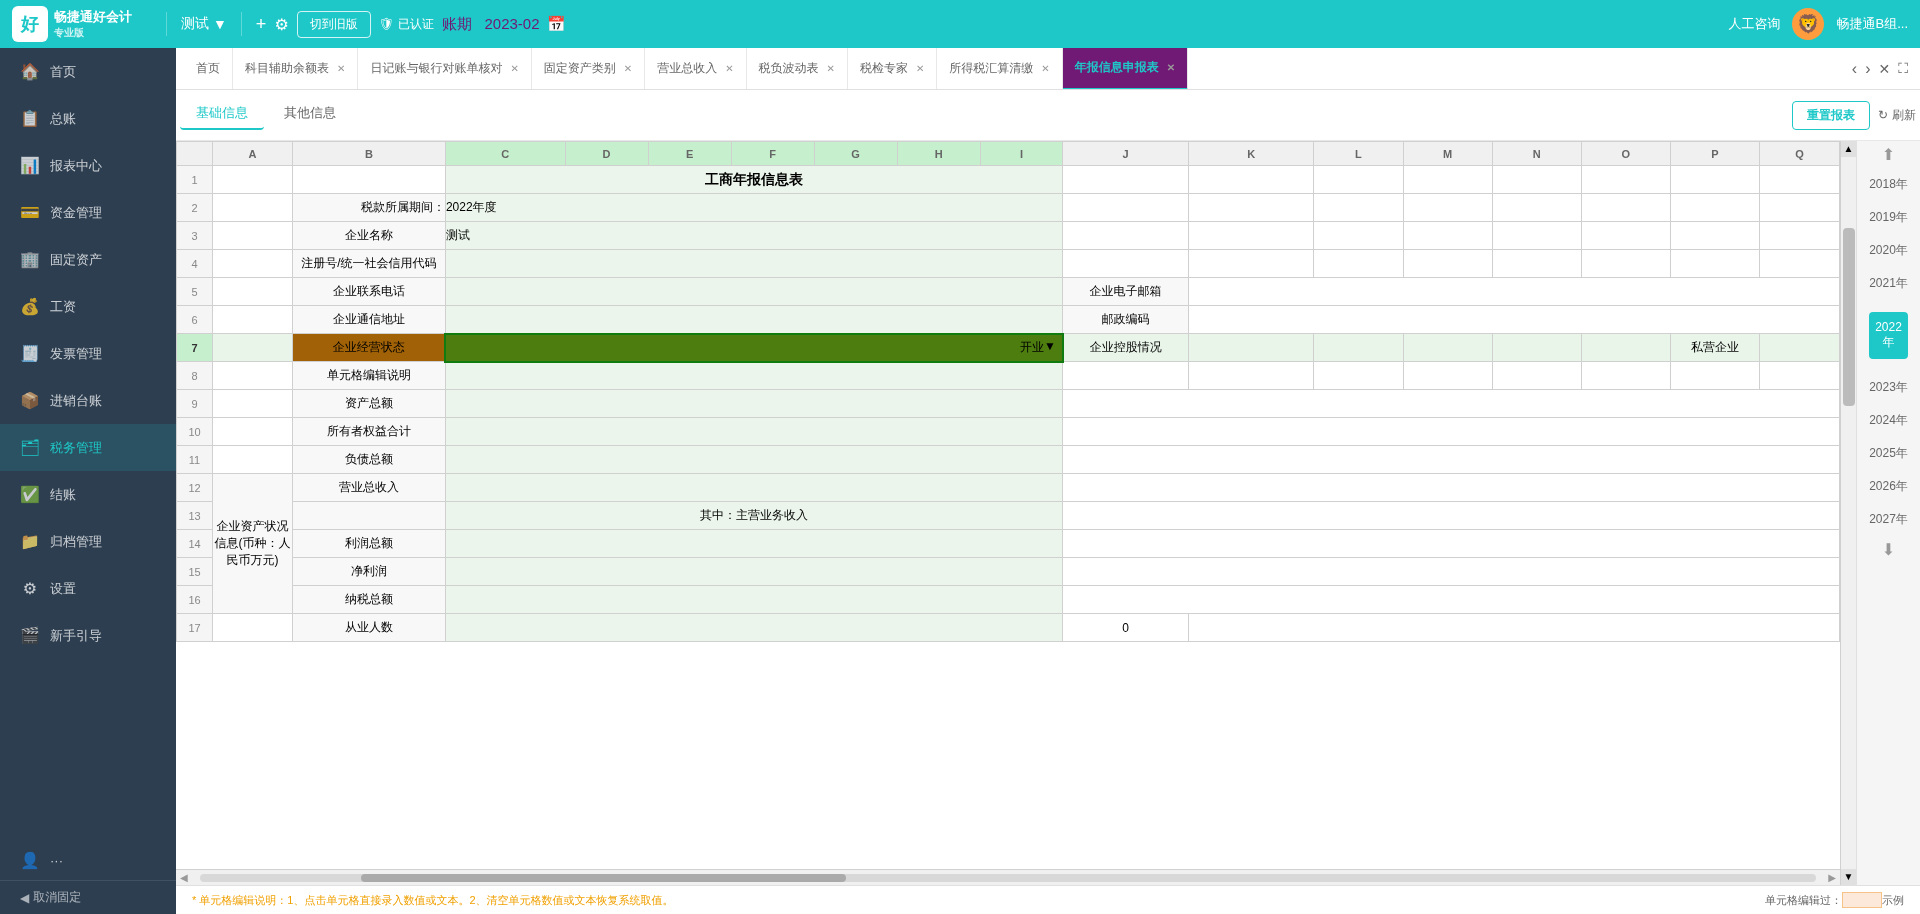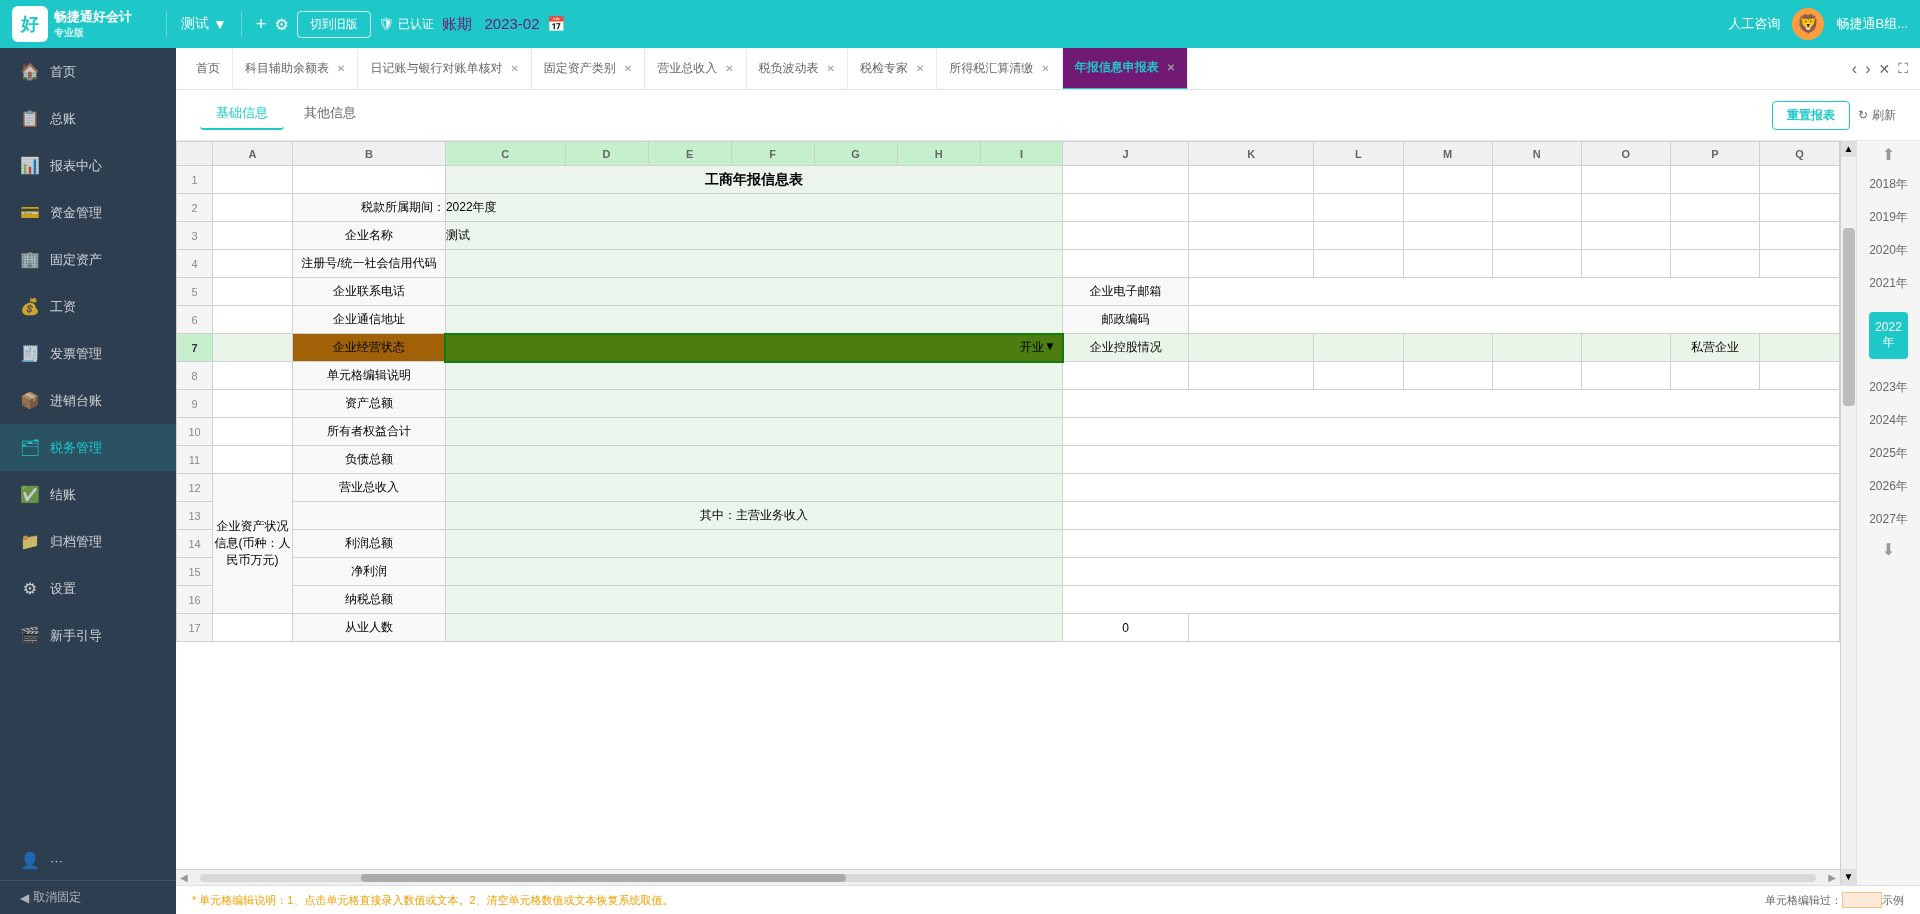--- a/index.html
+++ b/index.html
@@ -34,21 +34,21 @@
     
     .tab-bar { display: flex; align-items: center; background: #fff; border-bottom: 1px solid #e0e0e0; padding: 0 8px; height: 42px; overflow: hidden; flex-shrink: 0; }
     .tab-item { display: flex; align-items: center; gap: 4px; padding: 0 12px; height: 42px; font-size: 12px; color: #666; cursor: pointer; white-space: nowrap; border-right: 1px solid #e8e8e8; }
     .tab-item.active { color: #1ec8c8; background: #701a75; border-bottom: 2px solid #1ec8c8; font-weight: bold; }
     .tab-item .tab-close { color: #999; font-size: 10px; cursor: pointer; margin-left: 4px; }
     .tab-nav-btn { background: none; border: none; cursor: pointer; color: #666; font-size: 16px; padding: 0 4px; }
     .tab-close-all { background: none; border: none; cursor: pointer; color: #666; font-size: 14px; padding: 0 4px; }
     .tab-expand { background: none; border: none; cursor: pointer; color: #666; font-size: 14px; padding: 0 4px; }
 
     
-    .content-toolbar { display: flex; align-items: center; padding: 8px 24px; background: #fff; border-bottom: 1px solid #e8e8e8; gap: 21px; flex-shrink: 0; }
+    .content-toolbar { display: flex; align-items: center; padding: 8px 4px; background: #fff; border-bottom: 1px solid #e8e8e8; gap: 21px; flex-shrink: 0; }
     .sub-tab { padding: 6px 16px; border-radius: 4px; cursor: pointer; font-size: 13px; color: #666; }
     .sub-tab.active { color: #1ec8c8; border-bottom: 2px solid #1ec8c8; }
     .toolbar-right { margin-left: auto; display: flex; align-items: center; gap: 8px; }
     .btn-reset { border: 1px solid #1ec8c8; color: #1ec8c8; background: #fff; padding: 5px 14px; border-radius: 4px; cursor: pointer; font-size: 12px; font-weight: bold; }
     .btn-refresh { background: none; border: none; color: #666; cursor: pointer; font-size: 12px; display: flex; align-items: center; gap: 4px; }
 
     
     .spreadsheet-wrapper { display: flex; flex: 1; overflow: hidden; }
     .spreadsheet-main { flex: 1; overflow: hidden; display: flex; flex-direction: column; }
     .spreadsheet-scroll-area { flex: 1; overflow: auto; position: relative; }

